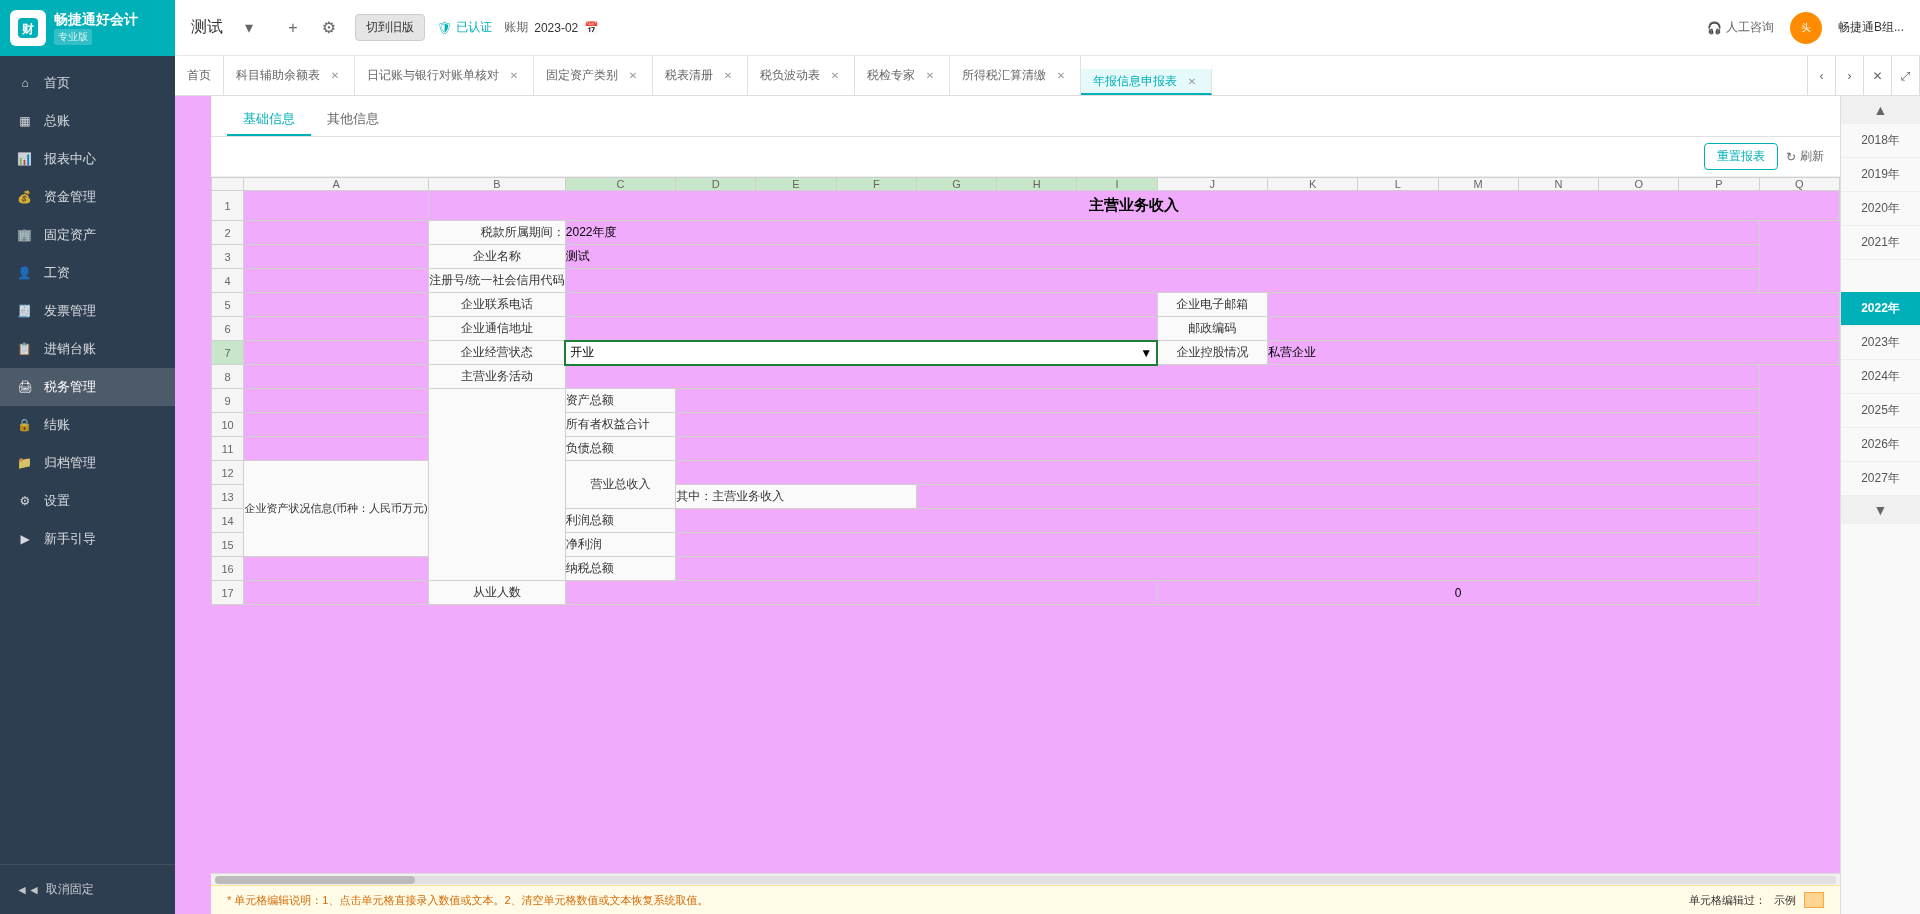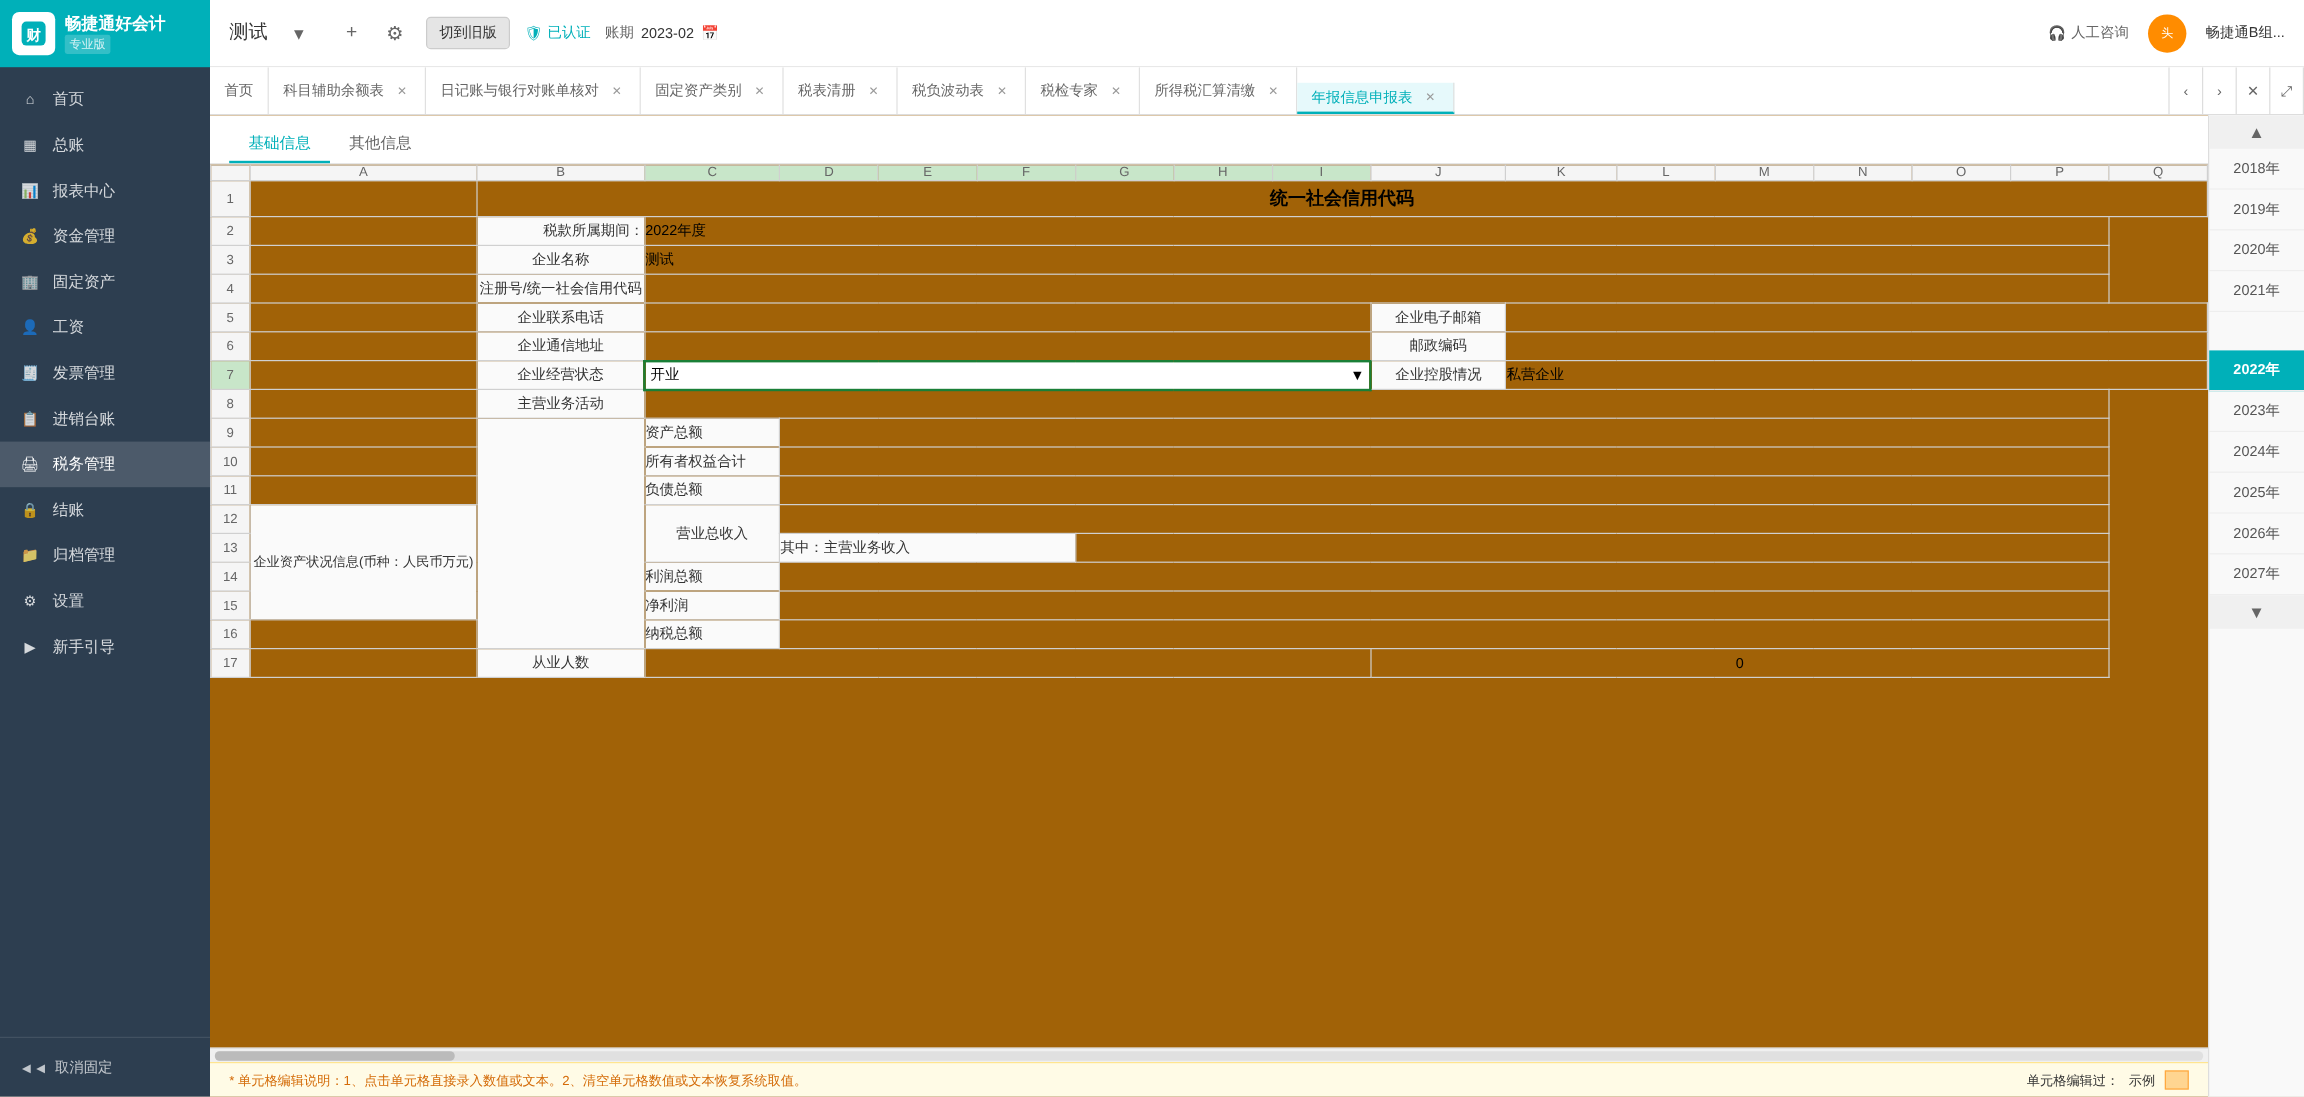--- a/index.html
+++ b/index.html
@@ -47,21 +47,21 @@
     .tab-item:first-child { border-left: none; }
     .tab-item.active { background: #e6f9fb; color: #00b0b9; border-bottom: 2px solid #00b0b9; margin-top: 13px; }
     .tab-item .tab-close { margin-left: 4px; color: #999; font-size: 10px; width: 14px; height: 14px; border-radius: 50%; display: flex; align-items: center; justify-content: center; }
     .tab-nav-btns { display: flex; align-items: center; margin-left: auto; border-left: 1px solid #ddd; }
     .tab-nav-btn { width: 28px; height: 40px; display: flex; align-items: center; justify-content: center; cursor: pointer; color: #666; border-right: 1px solid #ddd; }
 
     
     .content-area { flex: 1; display: flex; overflow: hidden; background: #f5f5f5; }
 
     
-    .spreadsheet-panel { flex: 1; display: flex; flex-direction: column; background: #a16207; overflow: hidden; }
+    .spreadsheet-panel { flex: 1; display: flex; flex-direction: column; background: #f0abfc; overflow: hidden; padding-left: 36px; }
 
     
     .sub-tab-bar { padding: 8px 16px 0; display: flex; gap: 0; background: #fff; border-bottom: 1px solid #e0e0e0; }
     .sub-tab-item { padding: 6px 16px; cursor: pointer; font-size: 13px; color: #666; border-bottom: 2px solid transparent; }
     .sub-tab-item.active { color: #00b0b9; border-bottom: 2px solid #00b0b9; font-weight: 500; }
 
     
     .spreadsheet-toolbar { padding: 6px 16px; display: flex; justify-content: flex-end; align-items: center; gap: 8px; background: #fff; border-bottom: 1px solid #eee; }
     .reset-btn { border: 1px solid #00b0b9; color: #00b0b9; background: #fff; padding: 4px 12px; border-radius: 4px; cursor: pointer; font-size: 12px; }
     .refresh-btn { display: flex; align-items: center; gap: 4px; color: #666; cursor: pointer; font-size: 12px; background: none; border: none; }
@@ -254,20 +254,27 @@
 
         <div class="sub-tab-bar">
           <div class="sub-tab-item active">
             <span>基础信息</span>
           </div>
           <div class="sub-tab-item">
             <span>其他信息</span>
           </div>
         </div>
 
+        <div class="spreadsheet-toolbar">
+          <button class="reset-btn">重置报表</button>
+          <button class="refresh-btn">
+            <span>↻</span>
+            <span>刷新</span>
+          </button>
+        </div>
 
         <div class="spreadsheet-wrapper">
           <table class="spreadsheet">
             <colgroup>
               <col style="width:32px">
               <col style="width:32px">
               <col style="width:100px">
               <col style="width:110px">
               <col style="width:80px">
               <col style="width:80px">
@@ -304,21 +311,21 @@
                 <th class="col-header">O</th>
                 <th class="col-header">P</th>
                 <th class="col-header">Q</th>
               </tr>
             </thead>
             <tbody>
 
               <tr>
                 <td class="row-header">1</td>
                 <td></td>
-                <td colspan="16" class="cell center" style="font-size:15px;font-weight:bold;height:30px;">统一社会信用代码</td>
+                <td colspan="16" class="cell center" style="font-size:15px;font-weight:bold;height:30px;">主营业务收入</td>
               </tr>
 
               <tr>
                 <td class="row-header">2</td>
                 <td class="cell"></td>
                 <td class="cell label" style="text-align:right;">税款所属期间：</td>
                 <td class="cell" colspan="14">2022年度</td>
               </tr>
 
               <tr>

